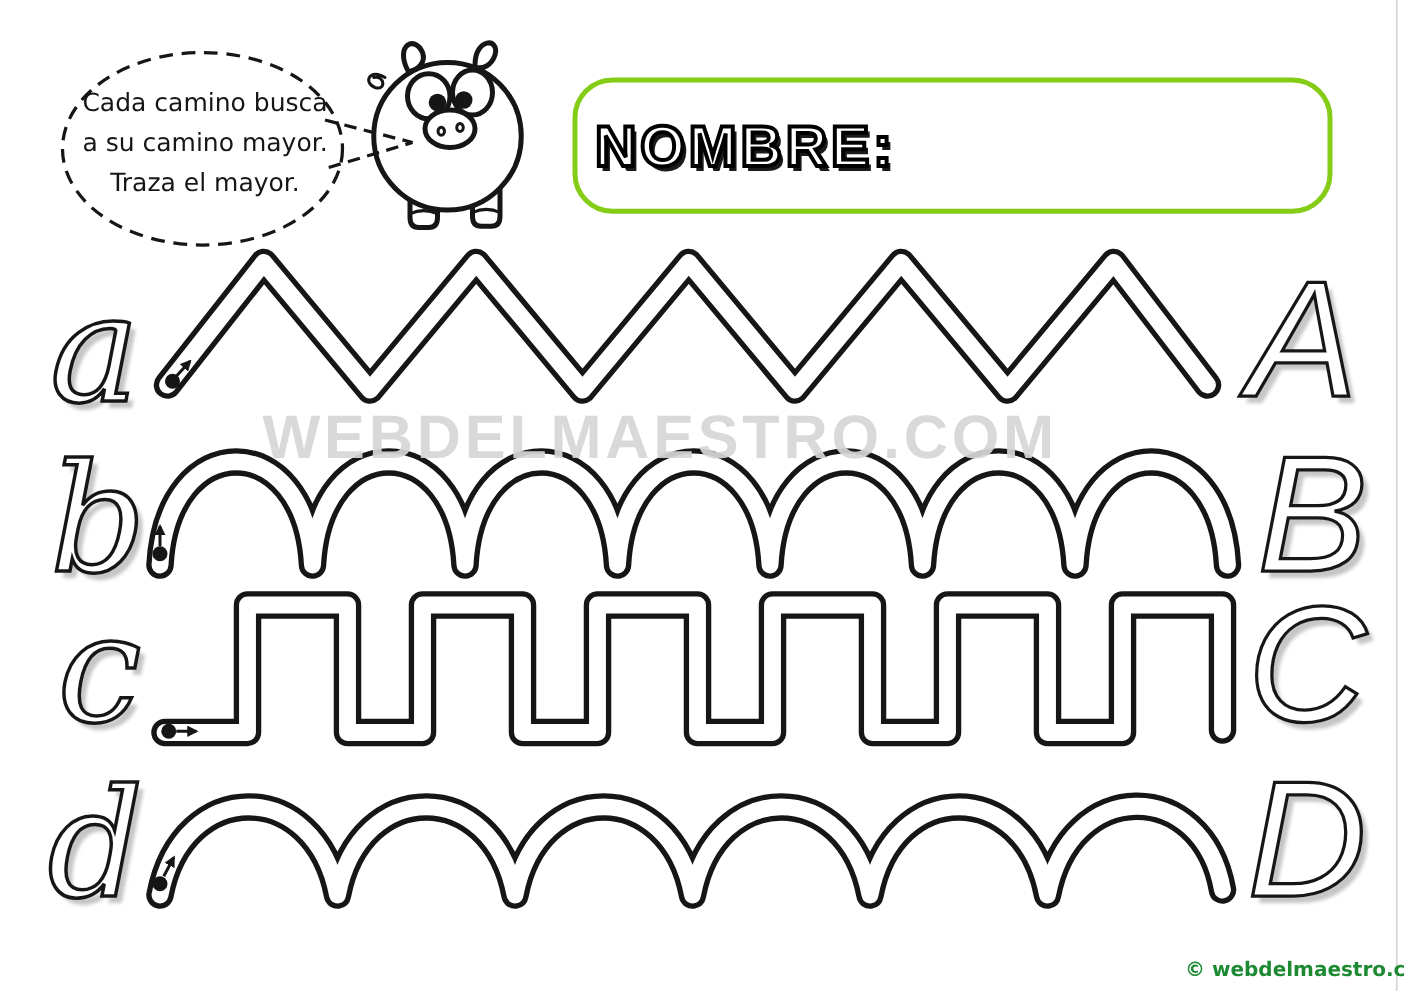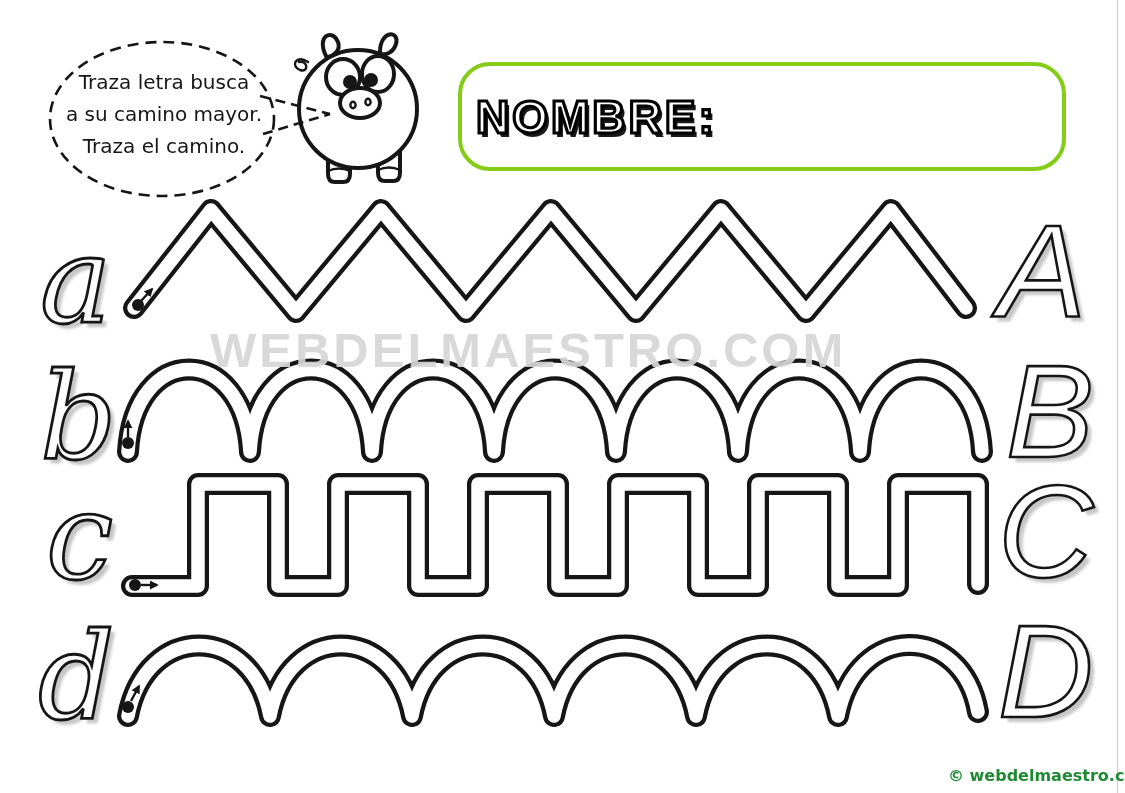--- a/index.html
+++ b/index.html
@@ -126,23 +126,23 @@
     <ellipse class="pig-thin" cx="71" cy="81" rx="2.6" ry="3.2"></ellipse>
     <ellipse class="pig-thin" cx="86" cy="78" rx="2.6" ry="3.2"></ellipse>
   </svg>
 
   <svg class="bubble-svg" width="320" height="180" viewBox="0 0 320 180">
     <ellipse cx="132" cy="89" rx="112" ry="77" fill="#ffffff" stroke="#161616" stroke-width="2.6" stroke-dasharray="11 7"></ellipse>
     <path d="M230 66 L300 84" fill="none" stroke="#161616" stroke-width="2.6" stroke-dasharray="10 6"></path>
     <path d="M233 104 L300 84" fill="none" stroke="#161616" stroke-width="2.6" stroke-dasharray="10 6"></path>
   </svg>
   <div class="bubble-text">
-    <div>Traza letra busca</div>
+    <div>Cada camino busca</div>
     <div>a su camino mayor.</div>
-    <div>Traza el camino.</div>
+    <div>Traza el mayor.</div>
   </div>
 
   <div class="name-box">
     <div class="name-label">NOMBRE:</div>
   </div>
 
   <div class="watermark">WEBDELMAESTRO.COM</div>
 
   <div class="copyright">© webdelmaestro.com</div>
 

